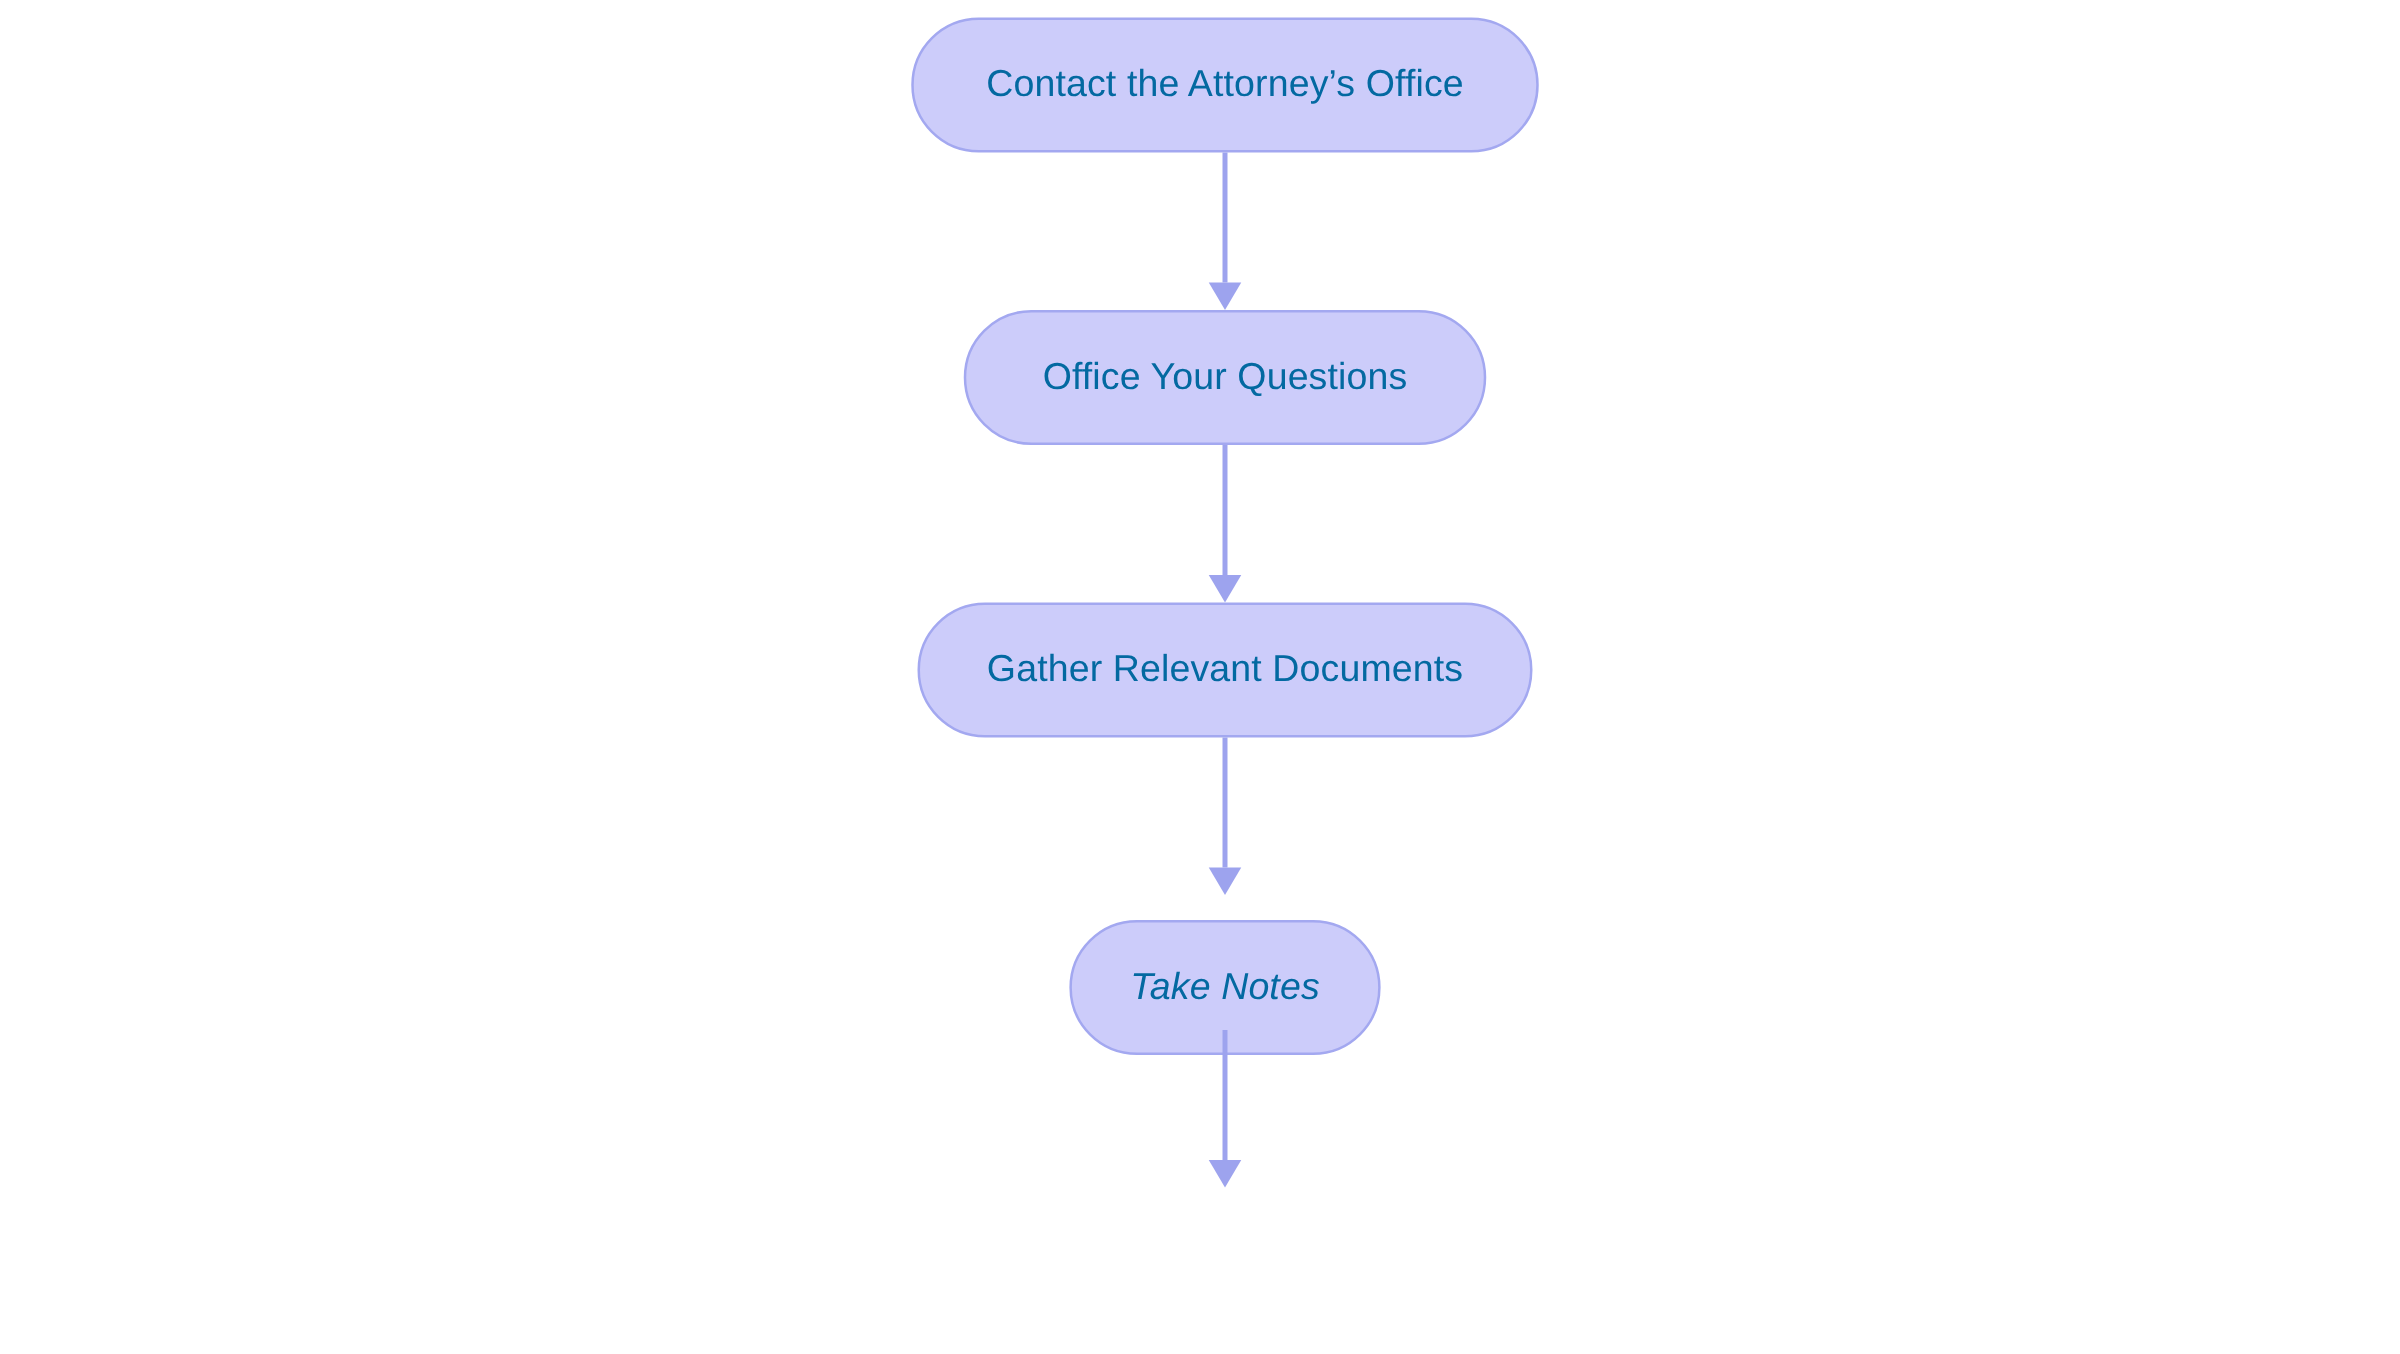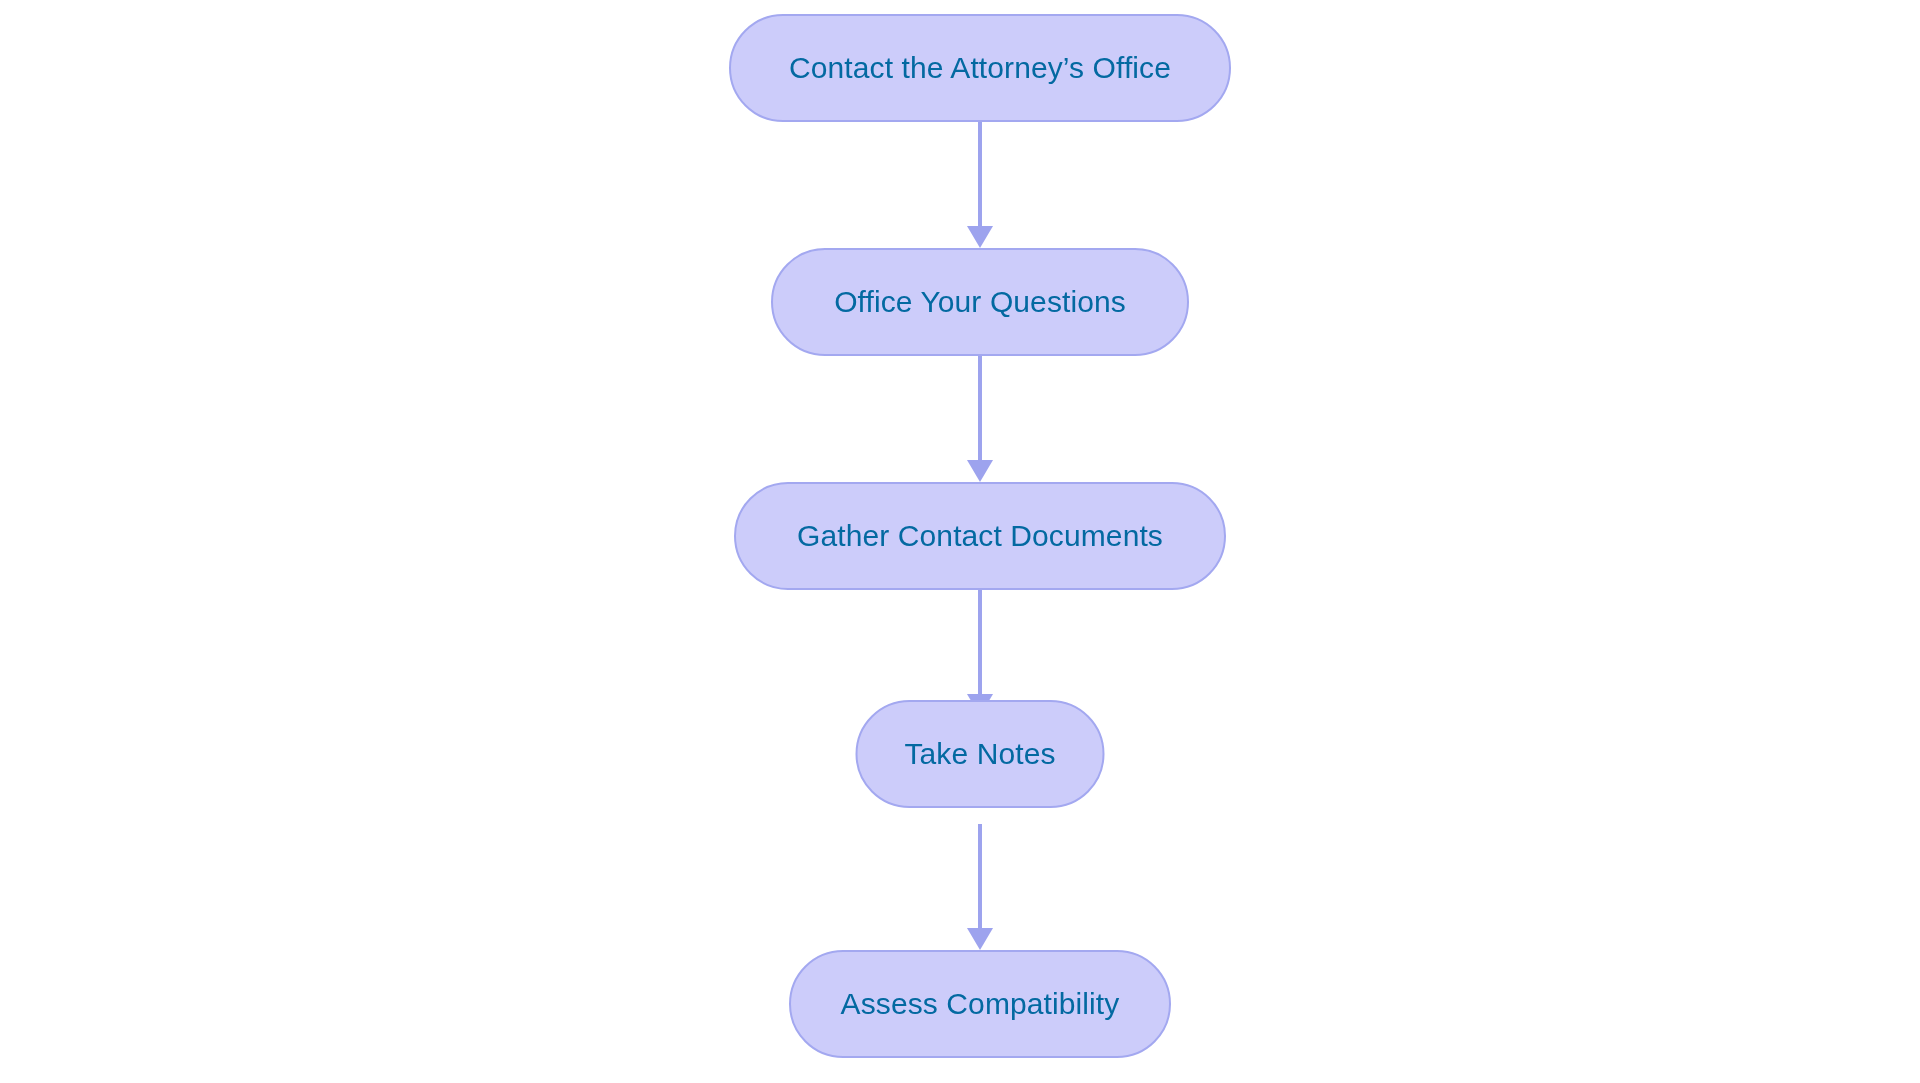--- a/index.html
+++ b/index.html
@@ -43,21 +43,21 @@
     line-height: 1;
     white-space: nowrap;
     text-align: center;
     user-select: none;
   }
 
   
   .node-0 { left: 980px; top: 14px;  width: 502px; height: 108px; }
   .node-1 { left: 980px; top: 248px; width: 418px; height: 108px; }
   .node-2 { left: 980px; top: 482px; width: 492px; height: 108px; }
-  .node-3 { left: 980px; top: 700px; width: 249px; height: 108px; }
+  .node-3 { left: 980px; top: 736px; width: 249px; height: 108px; font-style: italic; }
   .node-4 { left: 980px; top: 950px; width: 382px; height: 108px; }
 
   
   .connector {
     position: absolute;
     left: 980px;
     transform: translateX(-50%);
     width: 30px;
   }
   .connector .shaft {
@@ -106,34 +106,31 @@
   <div class="node node-1">
     <span class="node-label">Office Your Questions</span>
   </div>
 
   <div class="connector connector-1">
     <div class="shaft"></div>
     <div class="arrowhead"></div>
   </div>
 
   <div class="node node-2">
-    <span class="node-label">Gather Contact Documents</span>
+    <span class="node-label">Gather Relevant Documents</span>
   </div>
 
   <div class="connector connector-2">
     <div class="shaft"></div>
     <div class="arrowhead"></div>
   </div>
 
   <div class="node node-3">
     <span class="node-label">Take Notes</span>
   </div>
 
   <div class="connector connector-3">
     <div class="shaft"></div>
     <div class="arrowhead"></div>
   </div>
 
-  <div class="node node-4">
-    <span class="node-label">Assess Compatibility</span>
-  </div>
 
 </div>
 
 </body></html>

